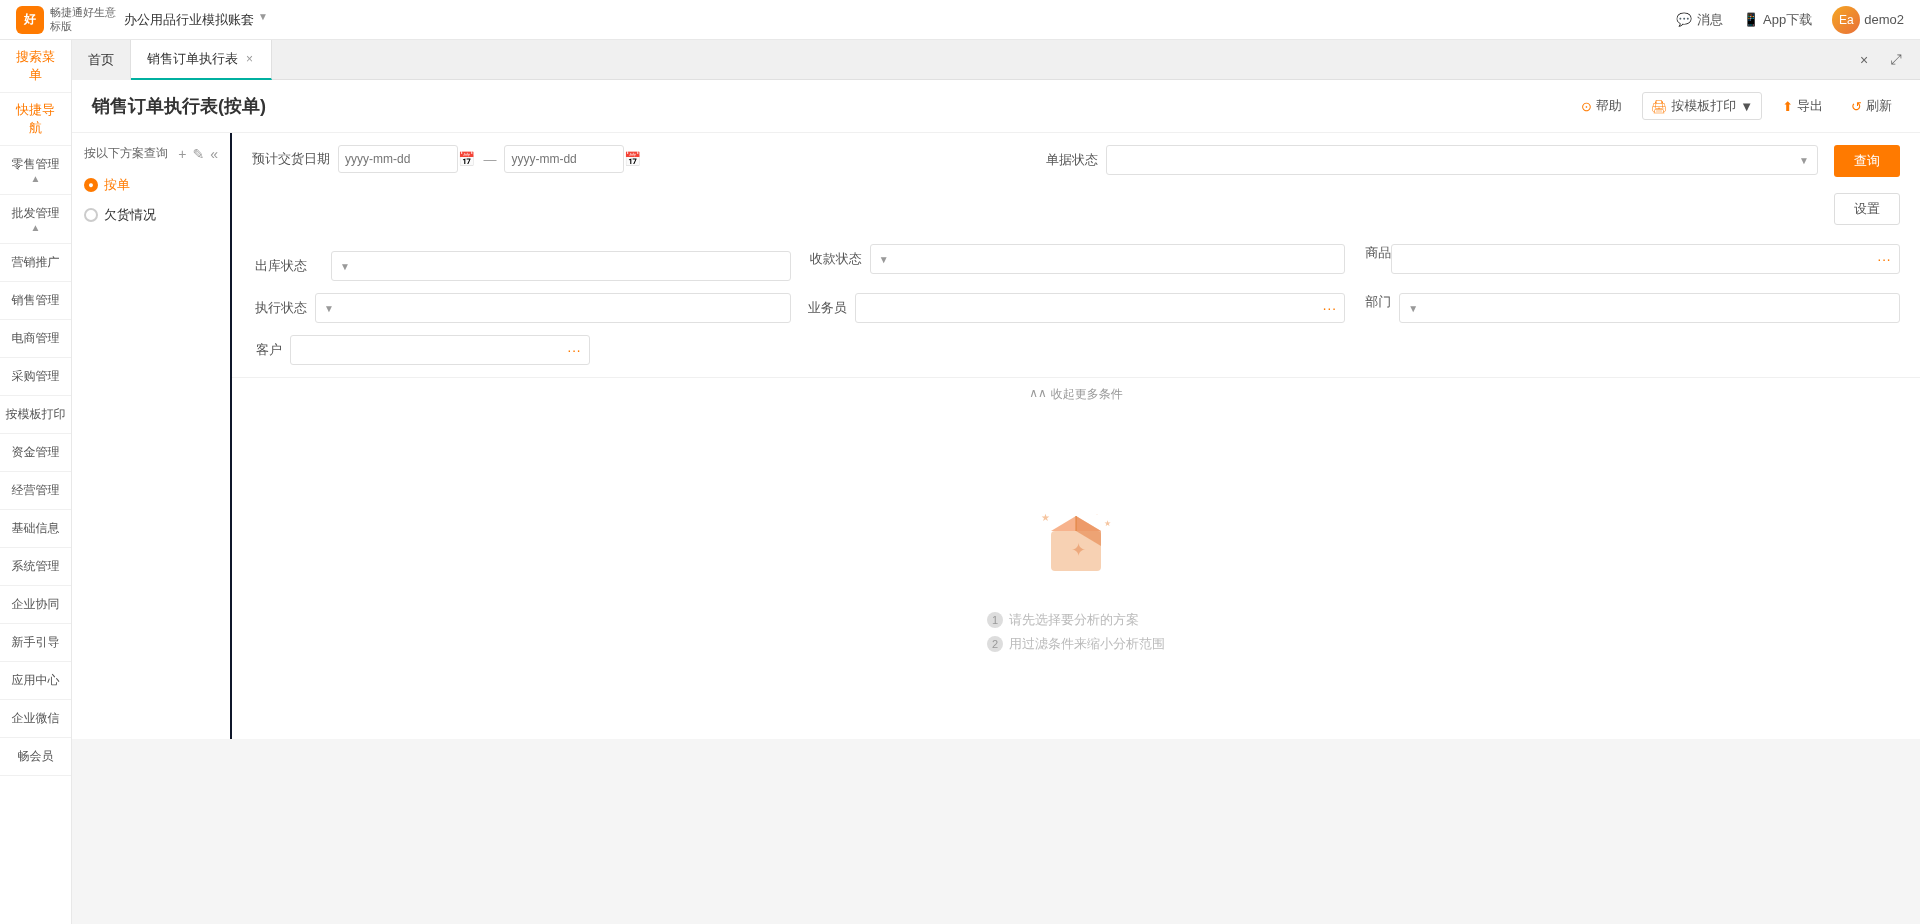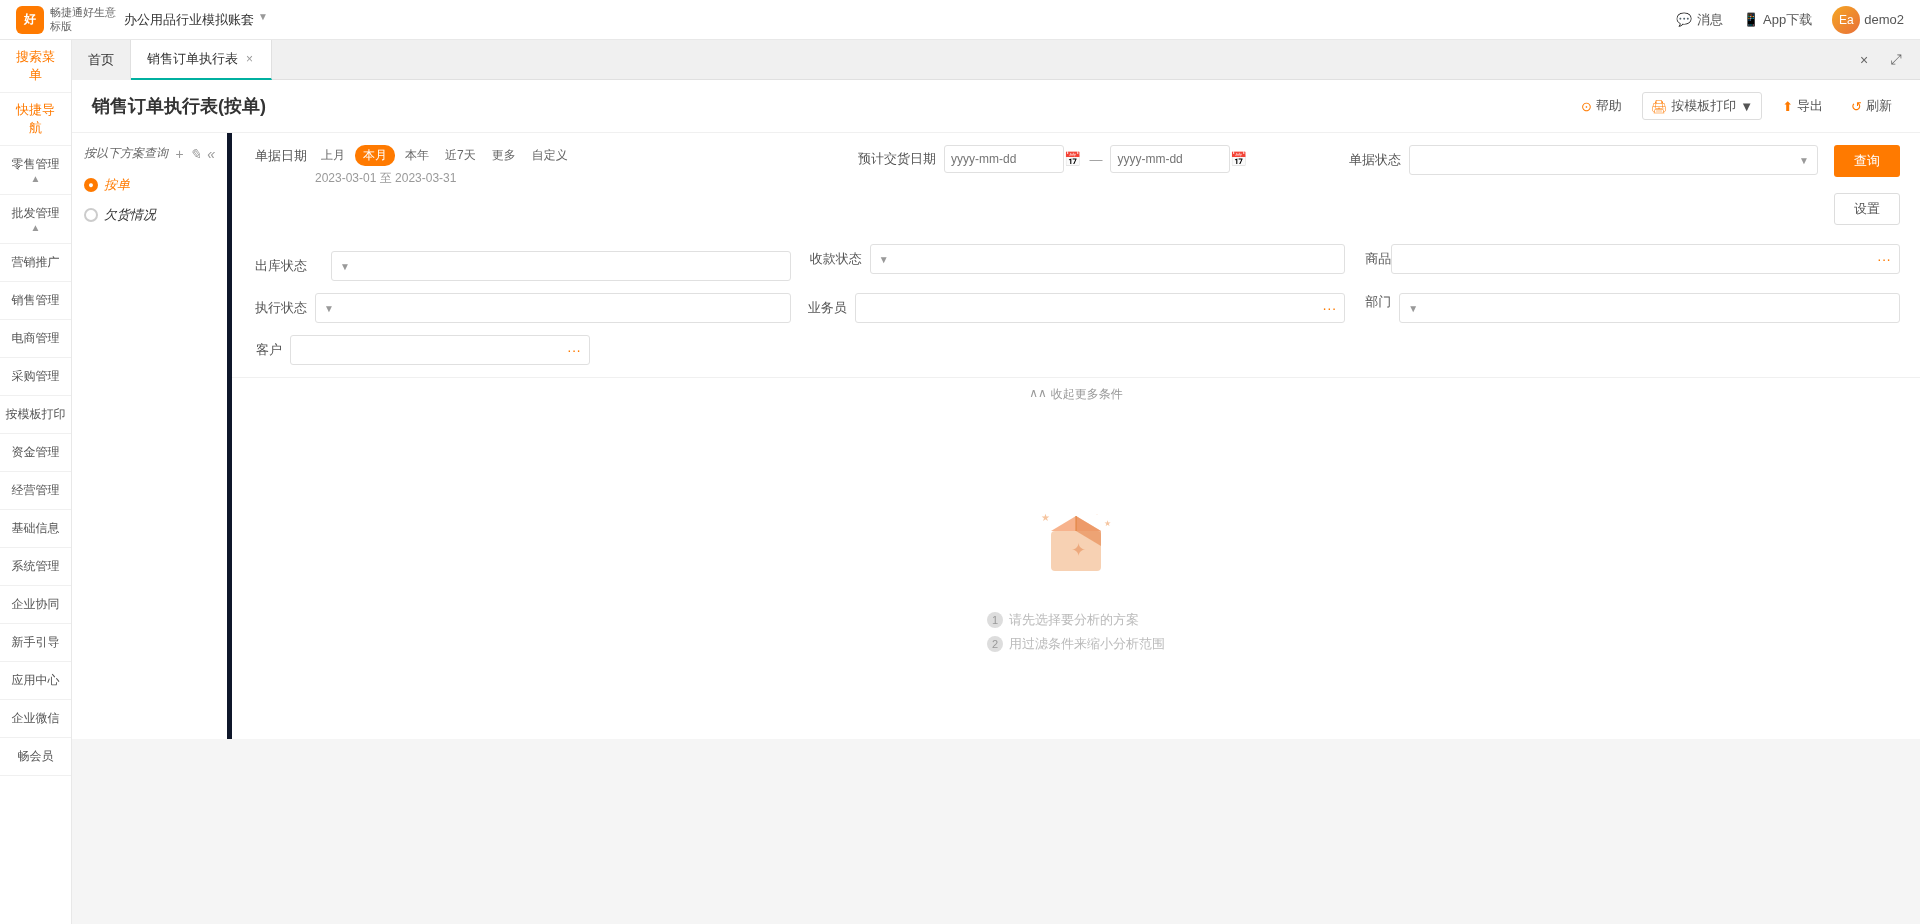--- a/index.html
+++ b/index.html
@@ -235,24 +235,23 @@
       gap: 4px;
       color: #555;
       font-size: 13px;
       cursor: pointer;
       padding: 4px 8px;
       border: 1px solid #ddd;
       border-radius: 3px;
     }
     .plan-sidebar {
       width: 160px;
-      border-right: 5px solid #0f172a;
+      border-right: 2px solid #0f172a;
       padding: 12px 0;
       flex-shrink: 0;
-      font-style: italic;
     }
     .plan-sidebar-header {
       display: flex;
       align-items: center;
       justify-content: space-between;
       padding: 0 12px 8px;
       font-size: 12px;
       color: #666;
     }
     .plan-sidebar-actions {
@@ -623,36 +622,20 @@
             <div class="plan-item">
               <div class="plan-dot outline"></div>
               <span>欠货情况</span>
             </div>
           </div>
 
           <div class="content-main">
             <div class="main-filter-area">
 
               <div style="display:flex; align-items:flex-start; gap:16px; margin-bottom:12px;">
-                <div style="display:flex; flex-direction:column; gap:4px; flex: 2.5;">
-                  <div style="display:flex; align-items:center; gap:8px;">
-                    <span class="filter-label" style="min-width:55px;">单据日期</span>
-                    <div class="date-tabs">
-                      <span class="date-tab">上月</span>
-                      <span class="date-tab active">本月</span>
-                      <span class="date-tab">本年</span>
-                      <span class="date-tab">近7天</span>
-                      <span class="date-tab">更多</span>
-                      <span class="date-tab">自定义</span>
-                    </div>
-                  </div>
-                  <div style="display:flex; align-items:center; gap:8px; padding-left:63px;">
-                    <span style="font-size:12px; color:#999;">2023-03-01 至 2023-03-31</span>
-                  </div>
-                </div>
                 <div style="display:flex; align-items:center; gap:8px; flex: 2;">
                   <span class="filter-label" style="min-width:70px;">预计交货日期</span>
                   <div class="date-input-group">
                     <input class="date-input" type="text" style="width: 120px;" placeholder="yyyy-mm-dd">
                     <span class="cal-icon">📅</span>
                   </div>
                   <span class="date-dash">—</span>
                   <div class="date-input-group">
                     <input class="date-input" type="text" style="width: 120px;" placeholder="yyyy-mm-dd">
                     <span class="cal-icon">📅</span>
@@ -676,21 +659,21 @@
                   <div class="dropdown-field">
                     <span class="filter-select-arrow">▼</span>
                   </div>
                 </div>
                 <div style="display:flex; align-items:center; gap:8px; flex:1;">
                   <span class="filter-label" style="min-width:55px;">收款状态</span>
                   <div class="dropdown-field">
                     <span class="filter-select-arrow">▼</span>
                   </div>
                 </div>
-                <div style="display:flex; align-items:center; gap:0; flex:1;">
+                <div style="display:flex; gap:0; flex:1;">
                   <span class="filter-label" style="min-width:30px;">商品</span>
                   <div class="dots-field">
                     <span class="filter-dots">···</span>
                   </div>
                 </div>
               </div>
 
               <div style="display:flex; align-items:center; gap:16px; margin-bottom:12px;">
                 <div style="display:flex; align-items:center; gap:8px; flex:1;">
                   <span class="filter-label" style="min-width:55px;">执行状态</span>

